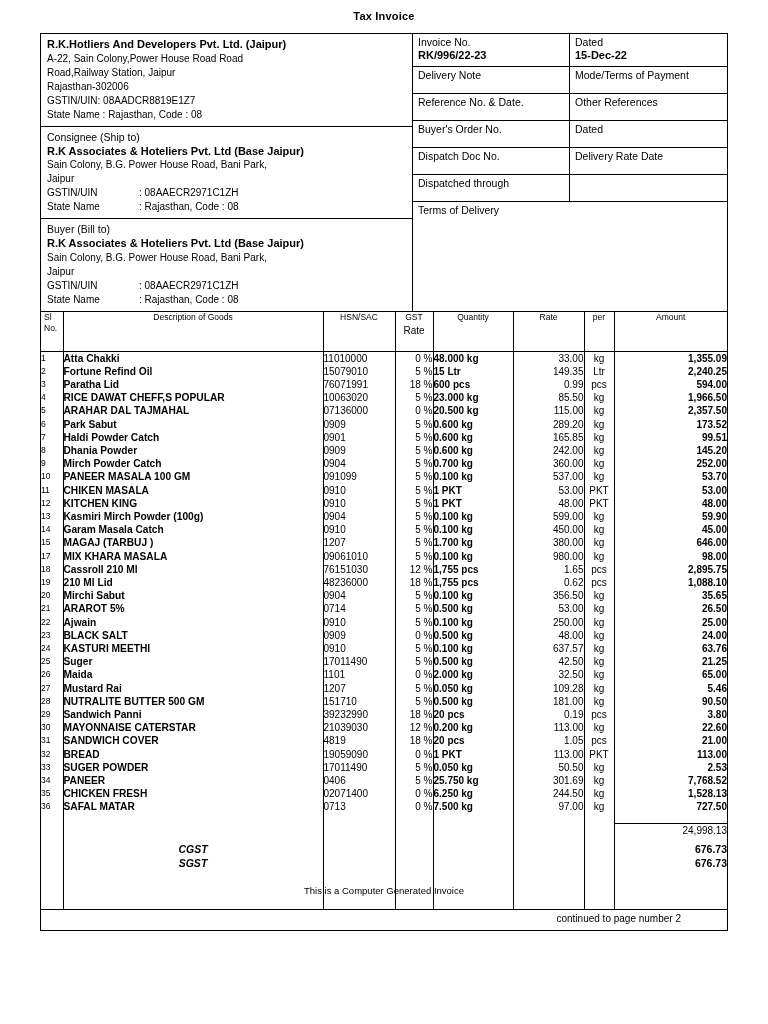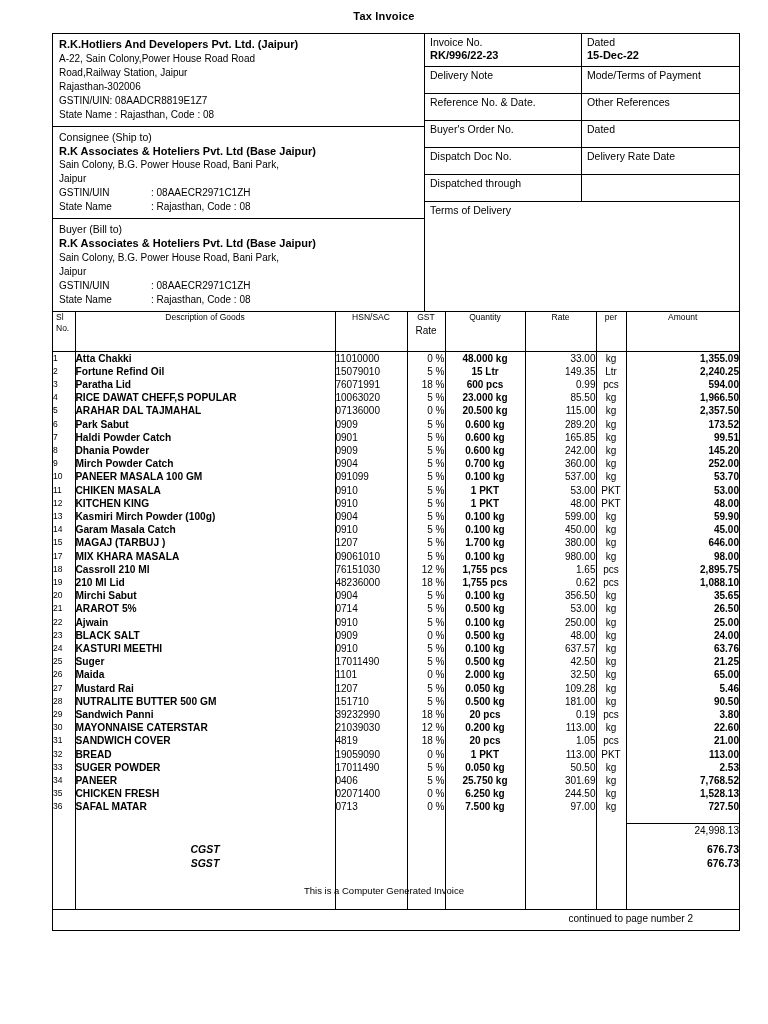--- a/index.html
+++ b/index.html
@@ -26,21 +26,20 @@
   }
 
   
   .invoice-frame {
     position: absolute;
     left: 40px;
     top: 33px;
     width: 688px;
     border: 1.6px solid #000;
     background: #fff;
-    margin-left: 12px;
   }
 
   
   .top-area { display: flex; align-items: stretch; }
   .parties  { width: 372px; border-right: 1.6px solid #000; }
   .meta     { flex: 1 1 auto; }
 
   .party-box { padding: 3px 6px 4px 6px; }
   .party-box.divider { border-top: 1.3px solid #000; }
 
@@ -101,21 +100,21 @@
   thead th .hdr2 { display: block; font-size: 10px; padding-top: 3px; }
   thead th.sl { font-size: 8.5px; text-align: left; padding-left: 3px; line-height: 11px; }
 
   tbody td { font-size: 10px; line-height: 13.2px; padding: 0 3px; }
   tbody tr.item td { height: 13.2px; }
 
   td.c-sl    { text-align: left;  font-size: 8.5px; padding-left: 4px; padding-top: 2px; }
   td.c-desc  { text-align: left;  font-weight: bold; font-size: 10.2px; white-space: nowrap; padding-left: 4px; }
   td.c-hsn   { text-align: left;  padding-left: 4px; }
   td.c-gst   { text-align: right; padding-right: 5px; }
-  td.c-qty   { text-align: center; font-weight: bold; padding-right: 5px; }
+  td.c-qty   { text-align: left; font-weight: bold; padding-right: 5px; }
   td.c-rate  { text-align: right; padding-right: 5px; }
   td.c-per   { text-align: center; }
   td.c-amt   { text-align: right; font-weight: bold; padding-right: 6px; }
 
   
   tr.spacer td { height: 10px; }
   tr.subtotal td { height: 19px; }
   td.subtotal-amt {
     text-align: right; padding-right: 6px;
     font-size: 10px; font-weight: normal;

